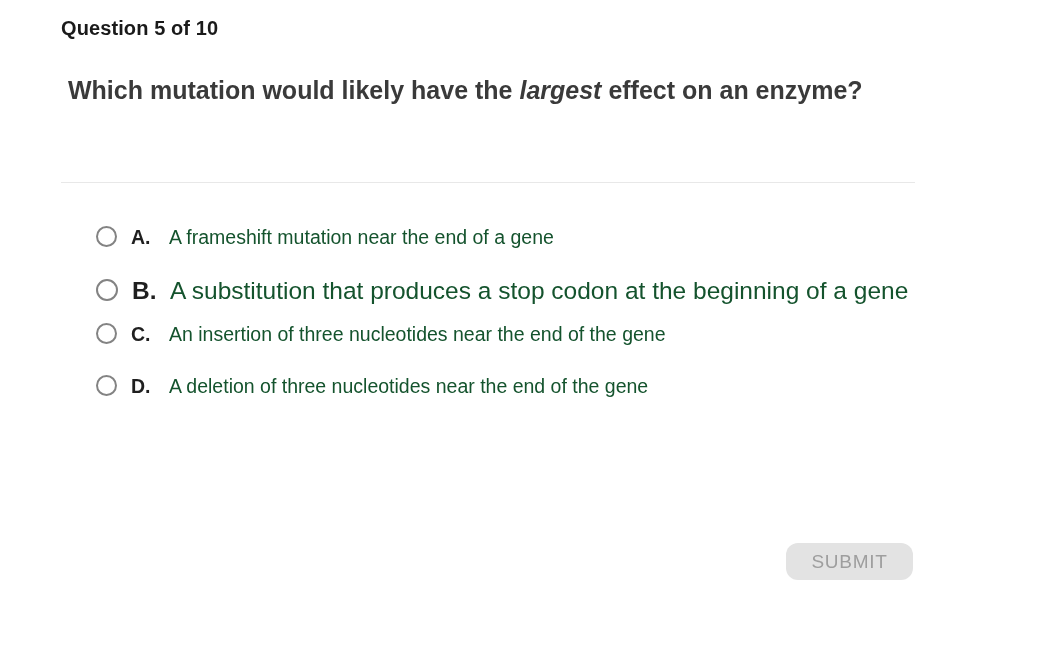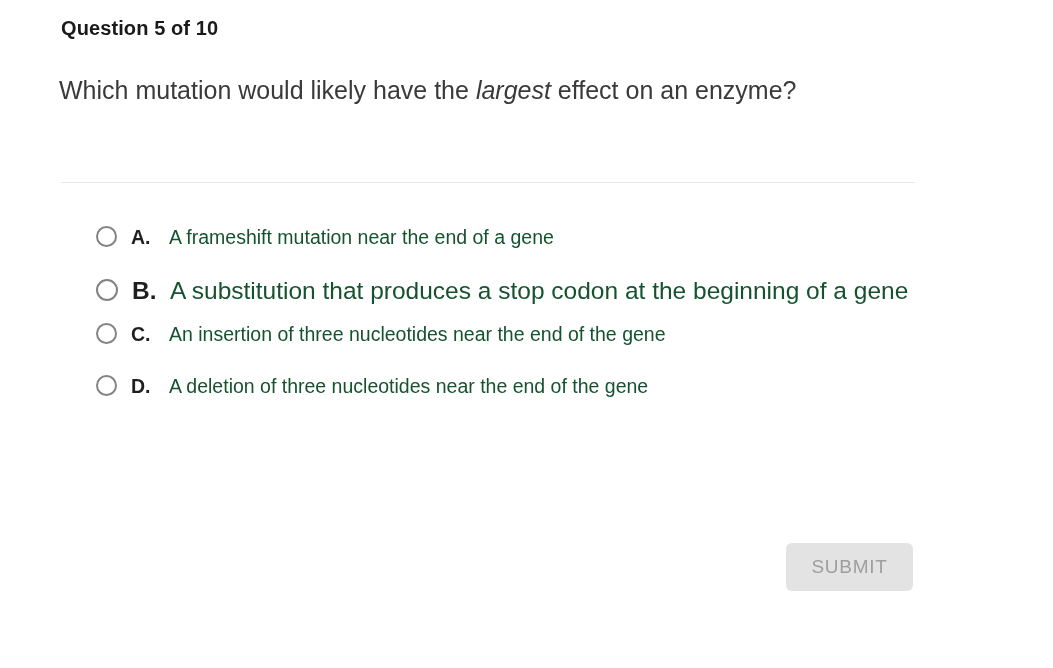--- a/index.html
+++ b/index.html
@@ -28,27 +28,27 @@
     left: 61px;
     top: 17px;
     font-size: 20px;
     font-weight: bold;
     color: #1a1a1a;
     letter-spacing: 0.1px;
   }
 
   .question-prompt {
     position: absolute;
-    left: 59px;
+    left: 68px;
     top: 72px;
     width: 800px;
     font-size: 25px;
     line-height: 37px;
     color: #3a3a3a;
-    font-weight: 400;
+    font-weight: 700;
   }
   .question-prompt em {
     font-style: italic;
   }
 
   .divider {
     position: absolute;
     left: 61px;
     top: 182px;
     width: 854px;
@@ -122,25 +122,25 @@
 
   .option-b { margin-bottom: 12px; }
   .option-a { margin-bottom: 22px; }
   .option-c { margin-bottom: 26px; }
 
   .submit-button {
     position: absolute;
     left: 786px;
     top: 543px;
     width: 127px;
-    height: 48px;
+    height: 37px;
     background: #e3e3e3;
     color: #9e9e9e;
     border: none;
-    border-radius: 6px;
+    border-radius: 12px;
     font-family: "Liberation Sans", sans-serif;
     font-size: 19px;
     letter-spacing: 0.7px;
     cursor: default;
     padding: 0;
   }
 </style>
 </head>
 <body>
 

